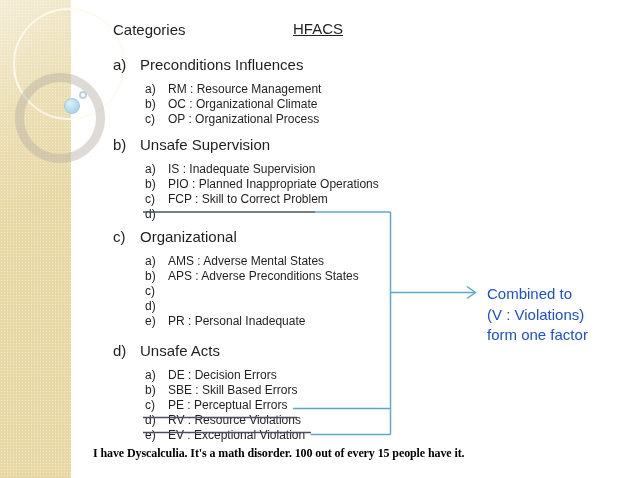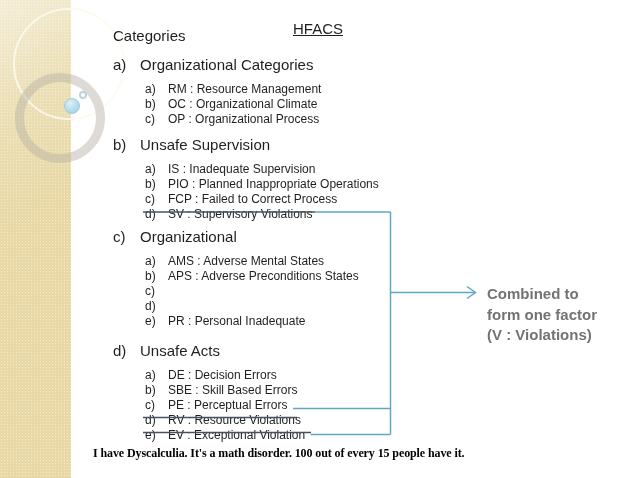--- a/index.html
+++ b/index.html
@@ -52,21 +52,21 @@
     position: absolute;
     left: 79px; top: 91px;
     width: 8px; height: 8px;
     border: 2px solid #bdd2dc;
     border-radius: 50%;
     background: #ffffff;
   }
 
   
   .titles { position: absolute; top: 21px; left: 0; width: 100%; color: #1f1f1f; font-size: 15px; }
-  .title-left  { position: absolute; left: 113px; top: 6px; }
+  .title-left  { position: absolute; left: 113px; top: 0; }
   .title-right { position: absolute; left: 293px; top: -1px; text-decoration: underline; }
 
   .group { position: absolute; left: 113px; color: #1f1f1f; }
   .g0 { top: 56px; }
   .g1 { top: 136px; }
   .g2 { top: 228px; }
   .g3 { top: 342px; }
 
   .group-heading { display: flex; font-size: 15px; line-height: 18px; }
   .group-heading .marker { width: 27px; flex: 0 0 27px; }
@@ -82,23 +82,22 @@
     width: 638px; height: 478px;
     pointer-events: none;
   }
 
   
   .annotation {
     position: absolute;
     left: 487px; top: 284px;
     font-size: 15px;
     line-height: 20.5px;
-    color: #737373;
+    color: #1d4ed8;
     white-space: nowrap;
-    font-weight: bold;
   }
 
   
   .footer {
     position: absolute;
     left: 93px; top: 446px;
     font-family: "Liberation Serif", serif;
     font-weight: bold;
     font-size: 12px;
     letter-spacing: -0.1px;
@@ -119,21 +118,21 @@
   <div class="dot-blue"></div>
 
   <div class="titles">
     <span class="title-left">Categories</span>
     <span class="title-right">HFACS</span>
   </div>
 
   <div class="group g0">
     <div class="group-heading">
       <span class="marker">a)</span>
-      <span>Organizational Categories</span>
+      <span>Preconditions Influences</span>
     </div>
     <div class="items">
       <div class="row">
         <span class="marker">a)</span>
         <span>RM : Resource Management</span>
       </div>
       <div class="row">
         <span class="marker">b)</span>
         <span>OC : Organizational Climate</span>
       </div>
@@ -153,25 +152,24 @@
       <div class="row">
         <span class="marker">a)</span>
         <span>IS : Inadequate Supervision</span>
       </div>
       <div class="row">
         <span class="marker">b)</span>
         <span>PIO : Planned Inappropriate Operations</span>
       </div>
       <div class="row">
         <span class="marker">c)</span>
-        <span>FCP : Failed to Correct Process</span>
+        <span>FCP : Skill to Correct Problem</span>
       </div>
       <div class="row">
         <span class="marker">d)</span>
-        <span>SV : Supervisory Violations</span>
       </div>
     </div>
   </div>
 
   <div class="group g2">
     <div class="group-heading">
       <span class="marker">c)</span>
       <span>Organizational</span>
     </div>
     <div class="items">
@@ -235,19 +233,19 @@
     <line x1="390.5" y1="212" x2="390.5" y2="434.5" stroke="#5fa8c4" stroke-width="1.5"></line>
     <line x1="293" y1="408.5" x2="390.5" y2="408.5" stroke="#5fa8c4" stroke-width="1.5"></line>
     <line x1="310.5" y1="434.5" x2="390.5" y2="434.5" stroke="#5fa8c4" stroke-width="1.5"></line>
 
     <line x1="390.5" y1="292.5" x2="474" y2="292.5" stroke="#5fa8c4" stroke-width="1.5"></line>
     <path d="M 467 286.5 L 475.5 292.5 L 467 298.5" fill="none" stroke="#5fa8c4" stroke-width="1.5"></path>
   </svg>
 
   <div class="annotation">
     <div>Combined to</div>
+    <div>(V : Violations)</div>
     <div>form one factor</div>
-    <div>(V : Violations)</div>
   </div>
 
   <div class="footer">I have Dyscalculia. It's a math disorder. 100 out of every 15 people have it.</div>
 
 </div>
 
 </body></html>

